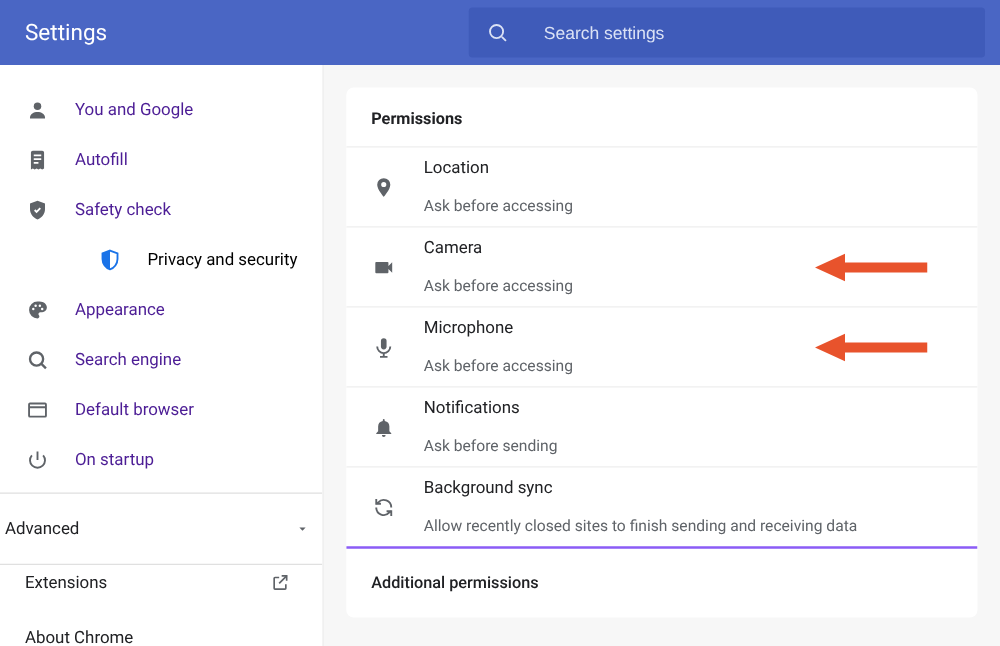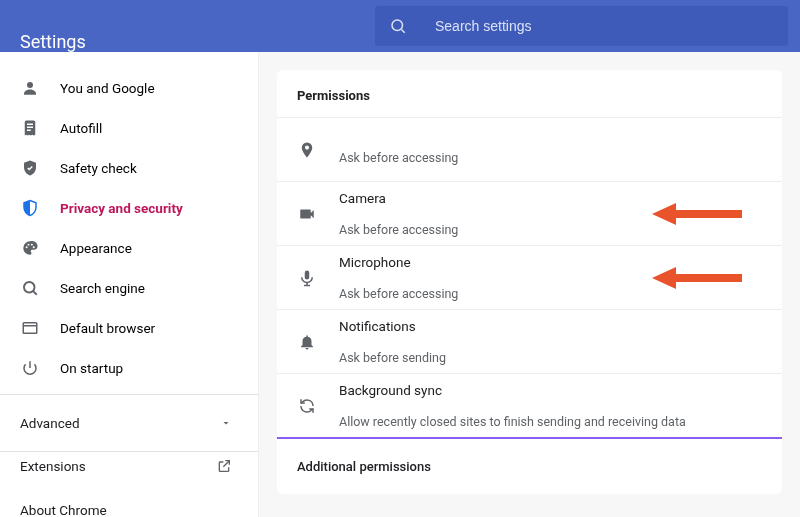--- a/index.html
+++ b/index.html
@@ -10,21 +10,21 @@
     overflow: hidden;
     background: #fff;
     color: #202124;
     font-size: 13px;
   }
   .header {
     display: flex;
     height: 52px;
     background: #4a66c4;
     color: #fff;
-    align-items: flex-end;
+    align-items: center;
   }
   .header-title {
     width: 375px;
     flex-shrink: 0;
     padding-left: 20px;
     font-size: 18px;
     font-weight: 400;
   }
   .search-wrap {
     flex: 1;
@@ -64,38 +64,38 @@
     padding-top: 16px;
     overflow: hidden;
   }
   .nav-item {
     display: flex;
     align-items: center;
     height: 40px;
     padding: 0 20px;
     cursor: pointer;
     font-size: 13.5px;
-    color: #000000;
+    color: #4c1d95;
   }
   .nav-item .icon {
     width: 20px;
     height: 20px;
     margin-right: 20px;
     display: inline-flex;
     align-items: center;
     justify-content: center;
     color: #5f6368;
   }
-  .nav-item.active { color: #be185d; font-weight: 700; }
+  .nav-item.active { color: #000000; font-weight: 400; justify-content: flex-end; }
   .nav-item.active .icon { color: #1a73e8; }
   .nav-section {
     height: 44px;
     display: flex;
     align-items: center;
-    padding: 0 20px;
+    padding: 0 4px;
     font-size: 13.5px;
     color: #202124;
     cursor: pointer;
     justify-content: space-between;
   }
   .nav-section .chev { color: #5f6368; margin-right: 6px;}
   hr.sep {
     border: none;
     border-top: 1px solid #e0e0e0;
     margin: 6px 0;
@@ -308,20 +308,21 @@
     <div class="panel">
       <div class="panel-heading">Permissions</div>
 
       <div class="perm-row">
         <span class="icon">
           <svg width="18" height="18" viewBox="0 0 24 24" fill="currentColor">
               <path d="M12 2a7 7 0 0 0-7 7c0 5 7 13 7 13s7-8 7-13a7 7 0 0 0-7-7zm0 9.5A2.5 2.5 0 1 1 12 6a2.5 2.5 0 0 1 0 5.5z"></path>
             </svg>
         </span>
         <div class="perm-text">
+          <div class="title">Location</div>
           <div class="sub">Ask before accessing</div>
         </div>
       </div>
 
       <div class="perm-row">
         <span class="icon">
           <svg width="18" height="18" viewBox="0 0 24 24" fill="currentColor">
               <path d="M17 10.5V7a1 1 0 0 0-1-1H4a1 1 0 0 0-1 1v10a1 1 0 0 0 1 1h12a1 1 0 0 0 1-1v-3.5l4 4v-11z"></path>
             </svg>
         </span>

